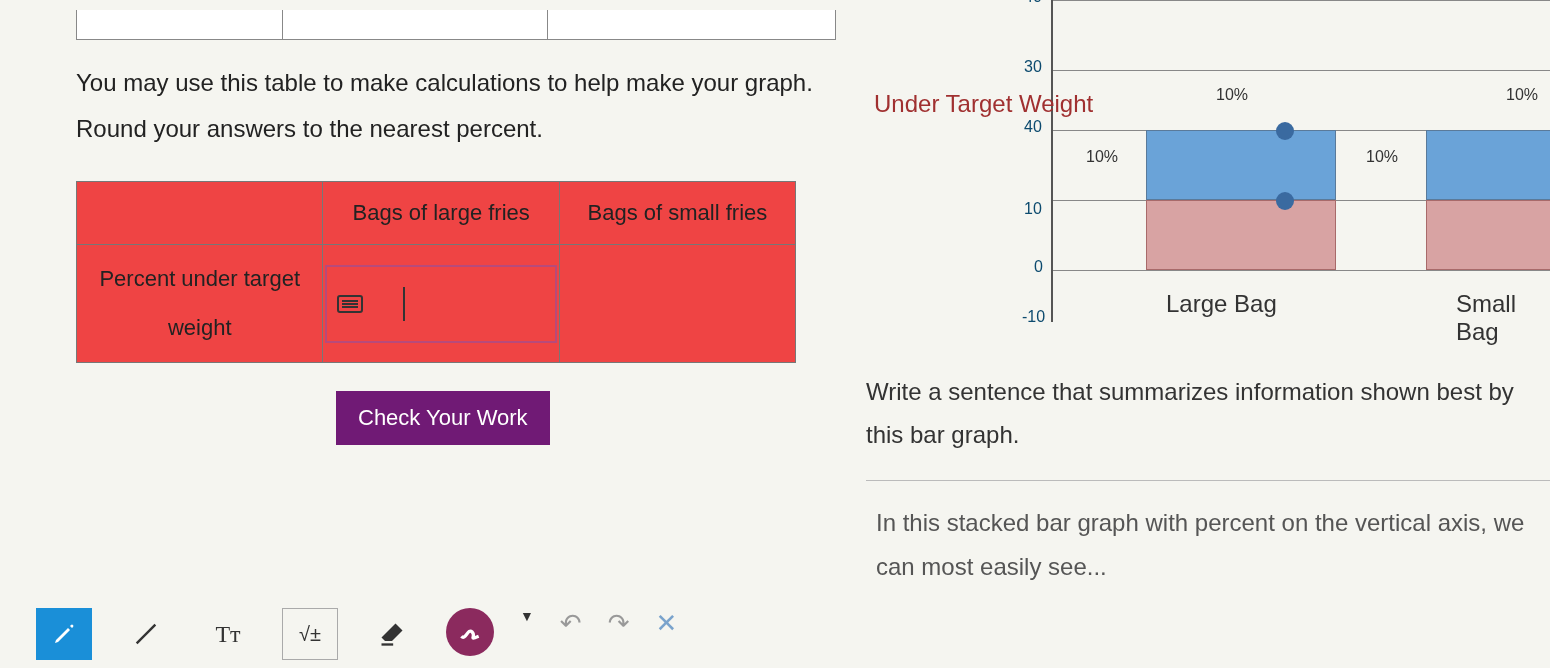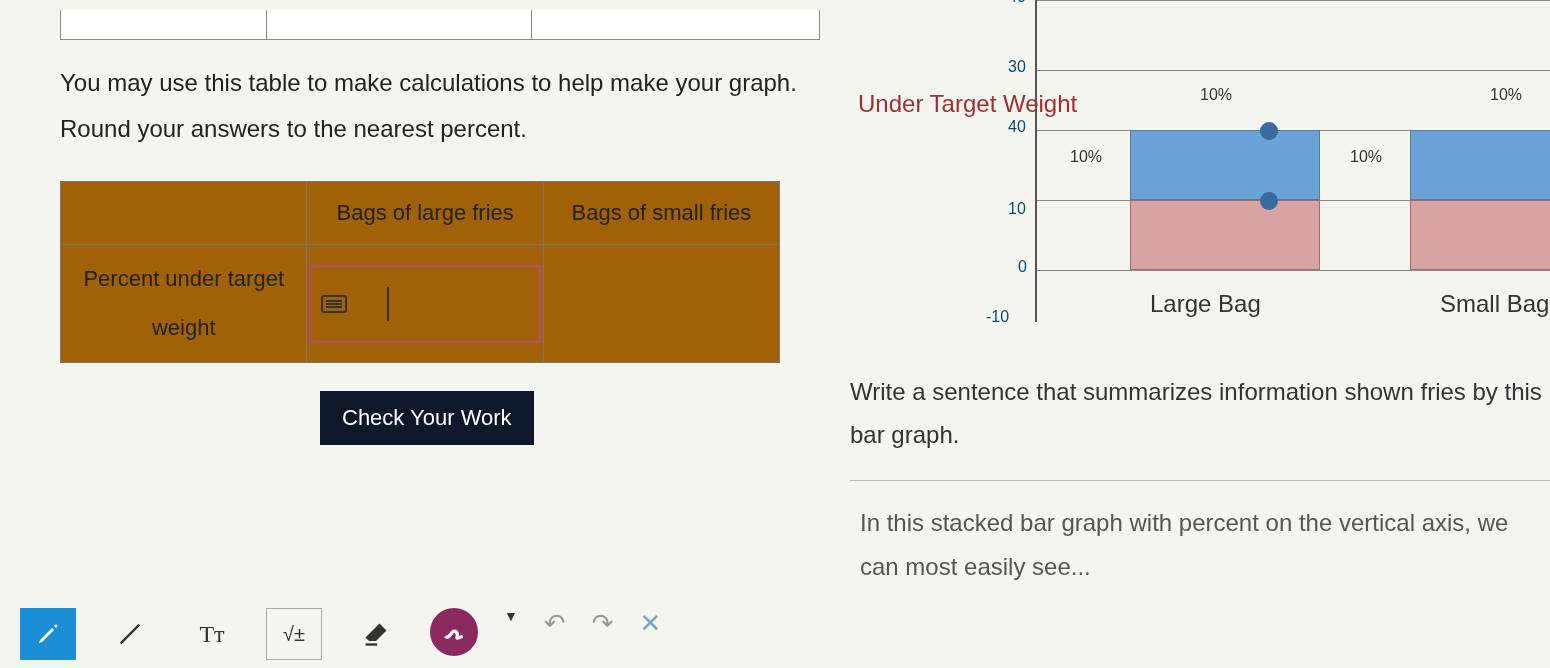--- a/index.html
+++ b/index.html
@@ -9,20 +9,21 @@
     width: 1550px;
     height: 668px;
     overflow: hidden;
     position: relative;
     color: #222;
   }
   .main {
     display: flex;
     width: 100%;
     height: 100%;
+    padding-left: 16px;
   }
   .left {
     width: 850px;
     padding: 10px 40px 10px 60px;
     position: relative;
   }
   .right {
     flex: 1;
     padding: 0;
     position: relative;
@@ -51,21 +52,21 @@
     border-left:1px solid #888;
   }
   .instr {
     font-size: 24px;
     line-height: 1.9;
     margin-bottom: 30px;
   }
   table.calc {
     border-collapse: collapse;
     width: 720px;
-    background: #a16207;
+    background: #ef4444;
   }
   table.calc th, table.calc td {
     border: 1px solid #777;
     font-size: 22px;
     font-weight: normal;
     text-align: center;
     vertical-align: middle;
   }
   table.calc th { padding: 18px 10px; }
   table.calc td.rowhead {
@@ -98,21 +99,21 @@
       linear-gradient(#333,#333) 0 0/100% 2px no-repeat,
       linear-gradient(#333,#333) 0 50%/100% 2px no-repeat,
       linear-gradient(#333,#333) 0 100%/100% 2px no-repeat;
   }
   .cursor {
     width: 2px; height: 34px; background: #333;
   }
   .check-btn {
     margin-top: 28px;
     margin-left: 260px;
-    background: #0f172a;
+    background: #701a75;
     color: #fff;
     font-size: 22px;
     padding: 14px 22px;
     border: none;
     display: inline-block;
   }
   .toolbar {
     position: absolute;
     bottom: 8px;
     left: 20px;
@@ -279,21 +280,21 @@
       <div class="grid" style="top:70px"></div>
       <div class="grid" style="top:130px"></div>
       <div class="grid" style="top:200px"></div>
       <div class="grid" style="top:270px"></div>
 
       <div class="tick" style="left:158px;top:-12px">40</div>
       <div class="tick" style="left:158px;top:58px">30</div>
       <div class="tick" style="left:158px;top:118px">40</div>
       <div class="tick" style="left:158px;top:200px">10</div>
       <div class="tick" style="left:168px;top:258px">0</div>
-      <div class="tick" style="left:136px;top:308px">-10</div>
+      <div class="tick" style="left:156px;top:308px">-10</div>
 
       <div class="axis-line" style="left:185px;top:0;width:2px;height:322px"></div>
 
       <div class="series-label" style="top:90px">Under Target Weight</div>
 
       <div class="bar blue" style="left:280px;top:130px;width:190px;height:70px"></div>
       <div class="bar red" style="left:280px;top:200px;width:190px;height:70px"></div>
       <div class="bar-label" style="left:350px;top:86px">10%</div>
       <div class="bar-label" style="left:220px;top:148px">10%</div>
       <div class="dot" style="left:410px;top:122px"></div>
@@ -301,17 +302,17 @@
 
       <div class="bar blue" style="left:560px;top:130px;width:200px;height:70px"></div>
       <div class="bar red" style="left:560px;top:200px;width:200px;height:70px"></div>
       <div class="bar-label" style="left:640px;top:86px">10%</div>
       <div class="bar-label" style="left:500px;top:148px">10%</div>
 
       <div class="cat-label" style="left:300px;top:290px">Large Bag</div>
       <div class="cat-label" style="left:590px;top:290px">Small Bag</div>
     </div>
 
-    <div class="right-text">Write a sentence that summarizes information shown fries by this bar graph.</div>
+    <div class="right-text">Write a sentence that summarizes information shown best by this bar graph.</div>
 
     <div class="answer-box">In this stacked bar graph with percent on the vertical axis, we can most easily see...</div>
   </div>
 </div>
 
 </body></html>

